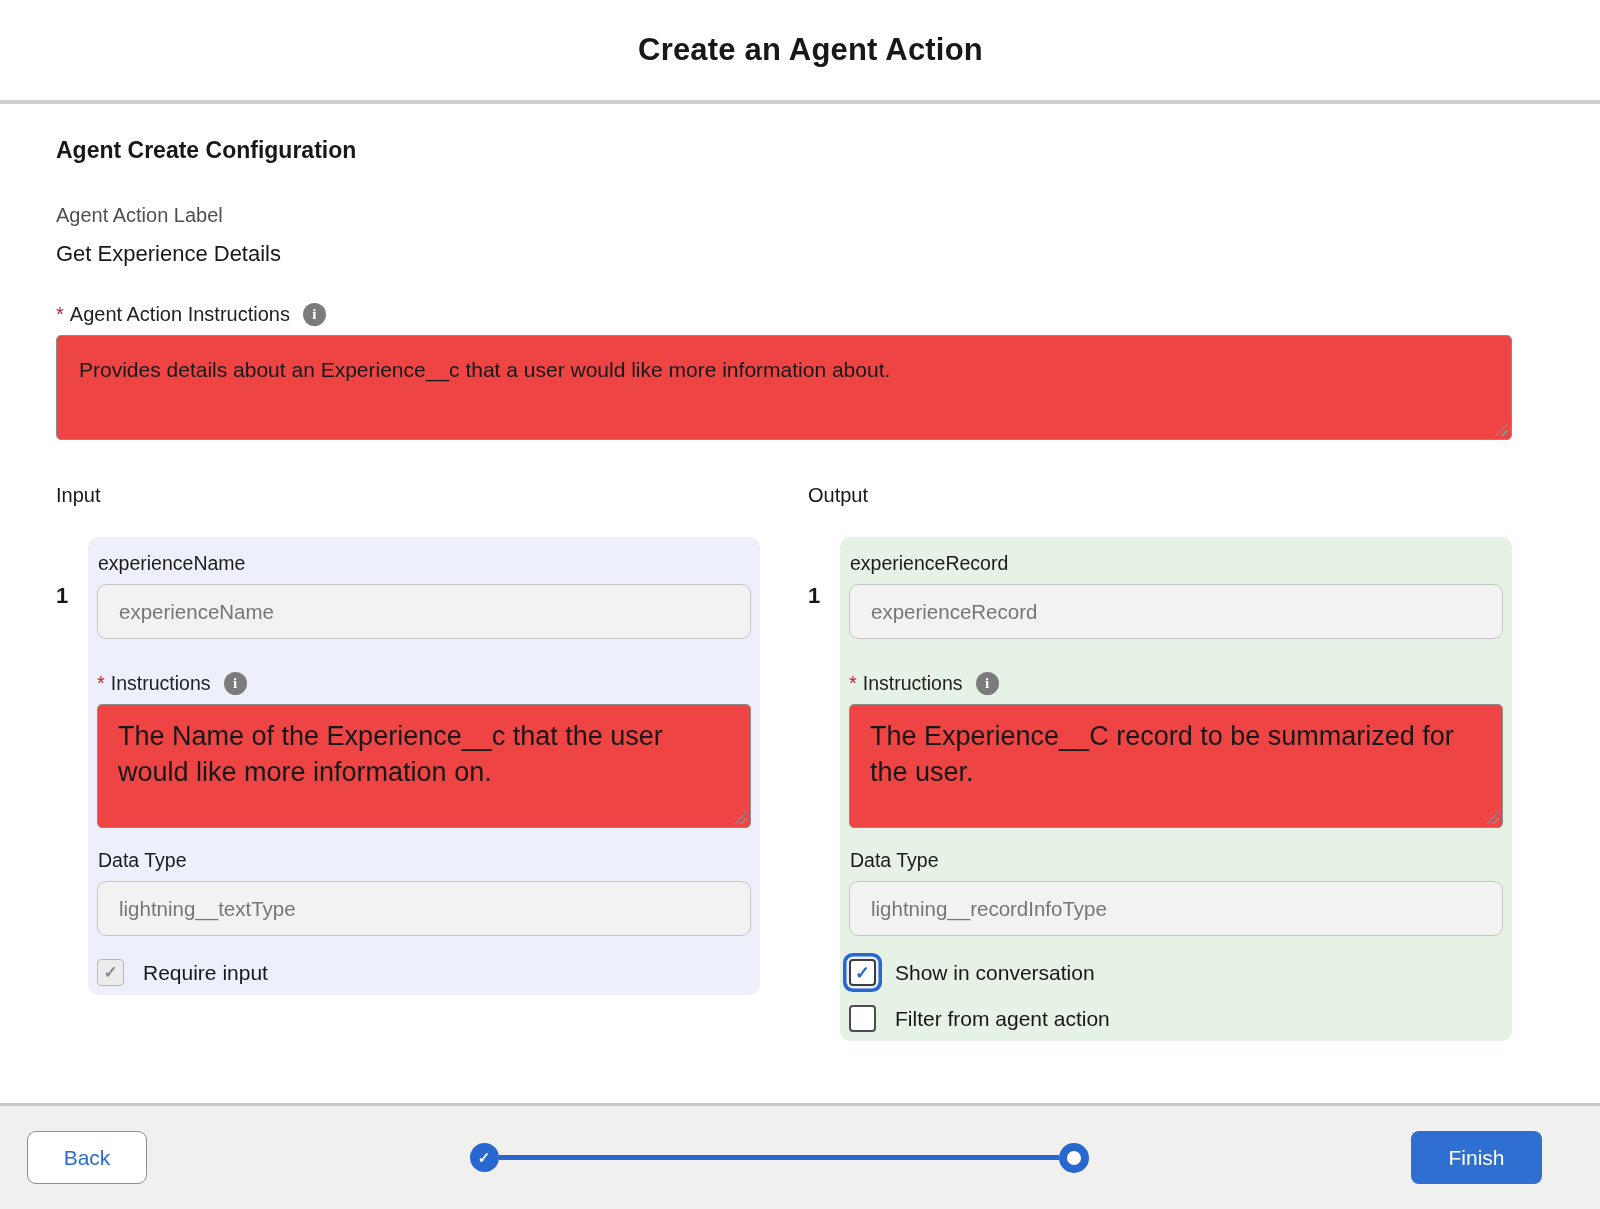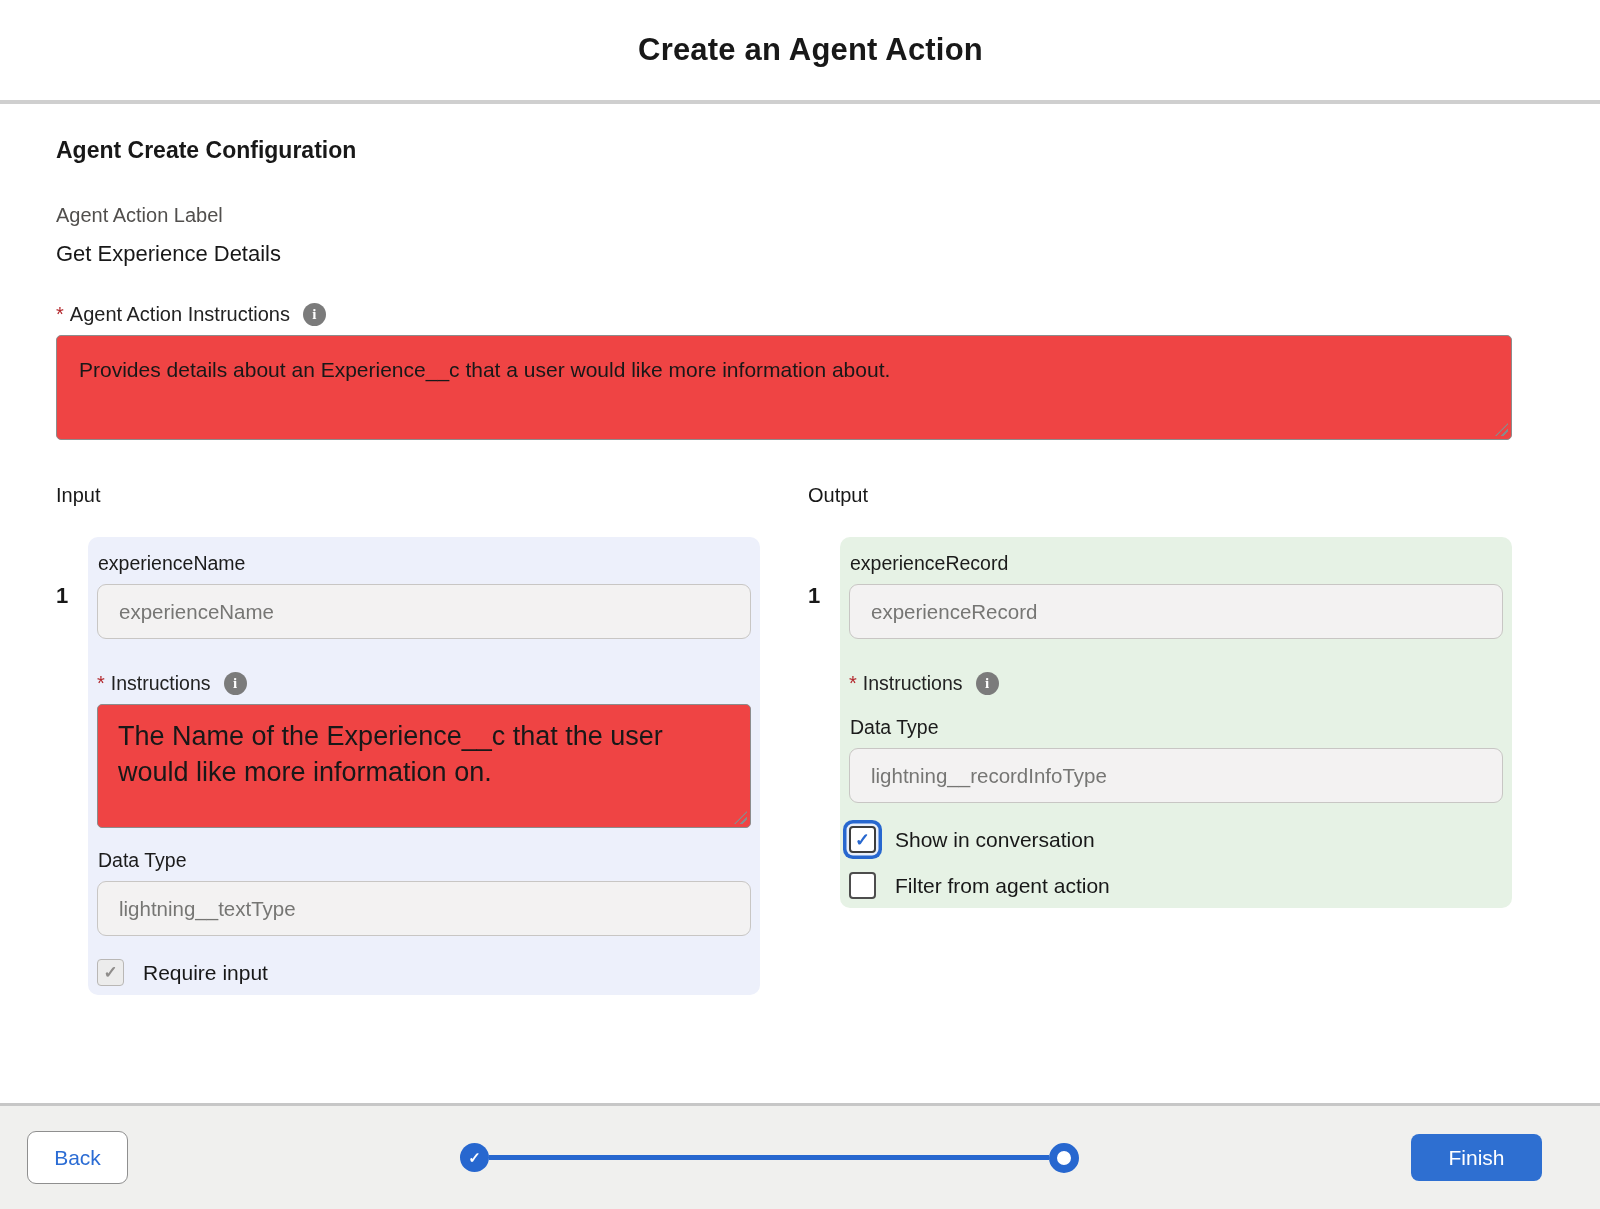--- a/index.html
+++ b/index.html
@@ -103,41 +103,41 @@
   .checkbox-label { font-size:21px; margin-left:19px; color:#181818; }
 
   
   .modal-footer {
     position:absolute; left:0; right:0; bottom:0; height:106px;
     background:#f0f0ee; border-top:3px solid #c7c7c7;
     display:flex; align-items:center;
     padding:0 58px 0 27px; box-sizing:border-box;
   }
   .back-btn {
-    width:101px; height:53px;
+    width:120px; height:53px;
     background:#fff; border:1.5px solid #8f8f8f; border-radius:9px;
     color:#2b6cd4; font-size:21px;
     display:flex; align-items:center; justify-content:center;
     cursor:pointer;
   }
   .progress { flex:1; display:flex; align-items:center; justify-content:center; margin:0 30px; }
   .step-done {
     width:29px; height:29px; border-radius:50%;
     background:#2767cf; color:#fff;
     display:flex; align-items:center; justify-content:center;
     font-size:15px; font-weight:700; flex:0 0 auto;
   }
   .step-done::after { content:"\2713"; }
   .progress-line { width:560px; height:5px; background:#2767cf; }
   .step-current {
     width:30px; height:30px; border-radius:50%;
     background:#fff; border:8px solid #2767cf; box-sizing:border-box; flex:0 0 auto;
   }
   .finish-btn {
-    width:131px; height:47px;
+    width:131px; height:53px;
     background:#2e6fd1; border:none; border-radius:8px;
     color:#fff; font-size:21px;
     display:flex; align-items:center; justify-content:center;
     cursor:pointer;
   }
 </style>
 </head>
 <body>
 
 <div class="modal-header">
@@ -208,20 +208,24 @@
 
           <div class="panel-label">experienceRecord</div>
           <div class="disabled-input">
             <span>experienceRecord</span>
           </div>
 
           <div class="label-row">
             <span class="required-mark">*</span>
             <span>Instructions</span>
             <span class="info-icon"></span>
+          </div>
+          <div class="textarea-box panel-textarea">
+            <span>The Experience__C record to be summarized for the user.</span>
+            <span class="resize-handle"></span>
           </div>
 
           <div class="panel-label datatype-label">Data Type</div>
           <div class="disabled-input">
             <span>lightning__recordInfoType</span>
           </div>
 
           <div class="checkbox-row">
             <span class="checkbox checked-focused"></span>
             <span class="checkbox-label">Show in conversation</span>

